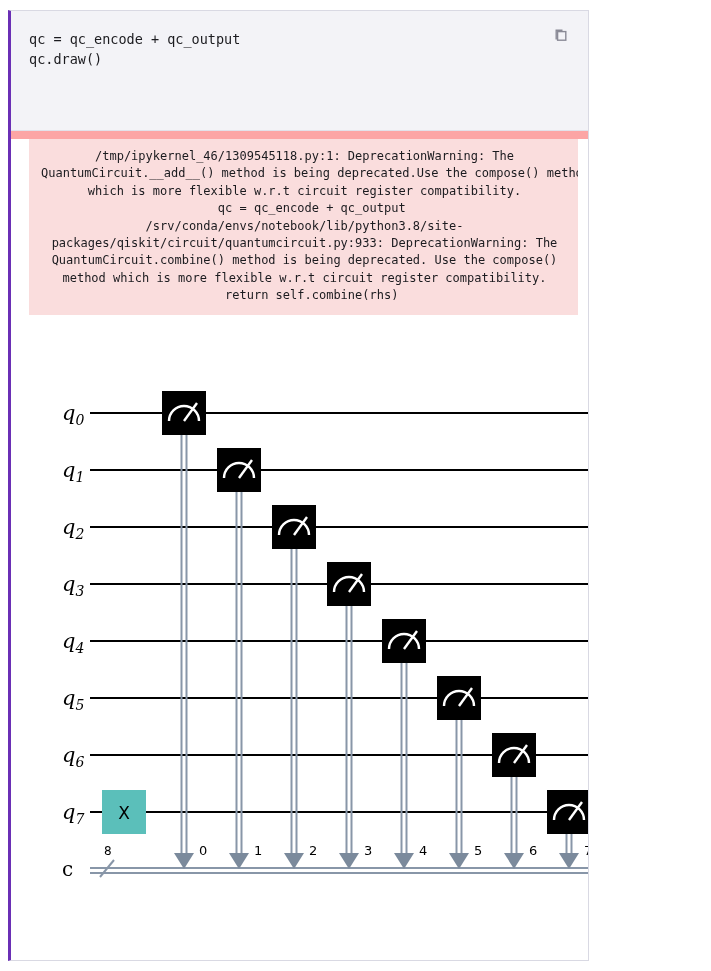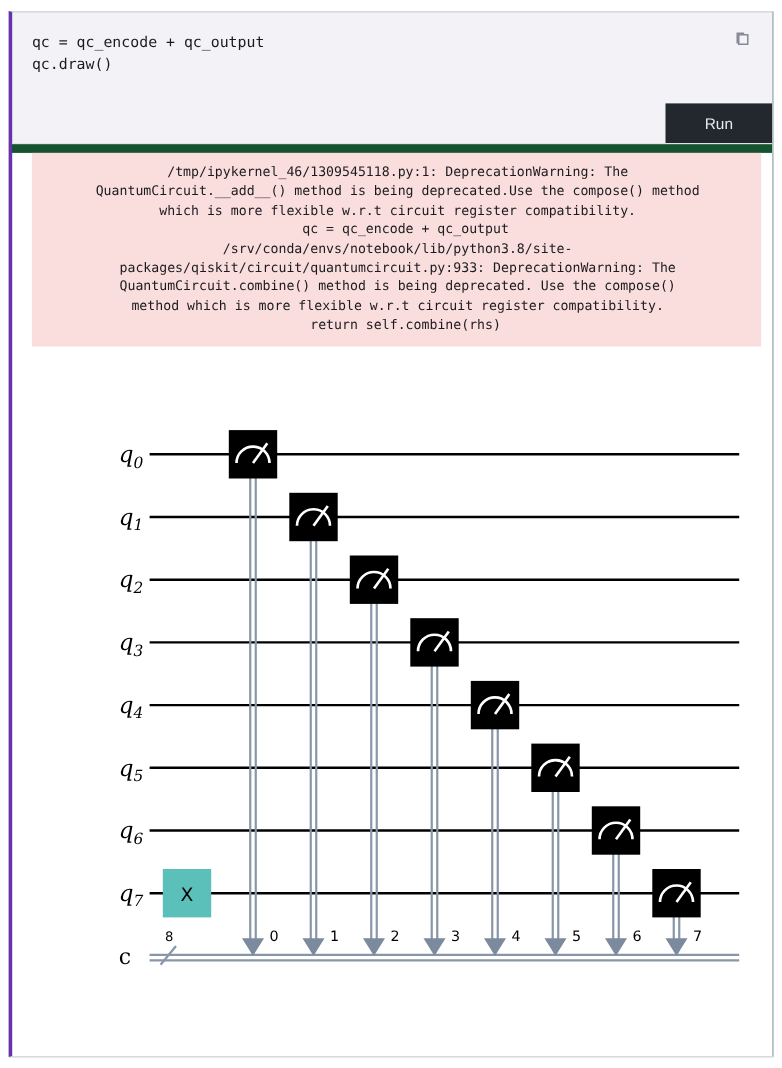--- a/index.html
+++ b/index.html
@@ -11,24 +11,24 @@
   }
   .page{
     position:relative;width:711px;height:971px;
     box-sizing:border-box;
     padding:10px 8px 8px 8px;
   }
   
   .cell{
     position:relative;
     box-sizing:border-box;
-    width:695px;height:951px;
+    width:581px;height:951px;
     border:1px solid #d9d9e3;
     border-left:3px solid #6a2fb5;
-    background:#14532d;
+    background:#fca5a5;
     overflow:hidden;
   }
   
   .code-area{
     position:relative;
     background:#f3f3f7;
     border-bottom:1px solid #e2e2ea;
     height:120px;
     box-sizing:border-box;
     padding:18px 18px 0 18px;
@@ -98,23 +98,20 @@
       <pre class="code-text">qc = qc_encode + qc_output
 qc.draw()</pre>
 
       <span class="copy-icon">
         <svg width="18" height="18" viewBox="0 0 18 18">
           <path d="M3.5 2.5 h7 v1.4 h-5.6 v8.6 h-1.4 z" fill="#8a8a96"></path>
           <rect x="5.6" y="4.6" width="8.2" height="8.6" fill="none" stroke="#8a8a96" stroke-width="1.4"></rect>
         </svg>
       </span>
 
-      <div class="run-btn">
-        <span>Run</span>
-      </div>
     </div>
 
     <div class="output-area">
 
       <pre class="stderr">/tmp/ipykernel_46/1309545118.py:1: DeprecationWarning: The
 QuantumCircuit.__add__() method is being deprecated.Use the compose() method
 which is more flexible w.r.t circuit register compatibility.
   qc = qc_encode + qc_output
 /srv/conda/envs/notebook/lib/python3.8/site-
 packages/qiskit/circuit/quantumcircuit.py:933: DeprecationWarning: The

